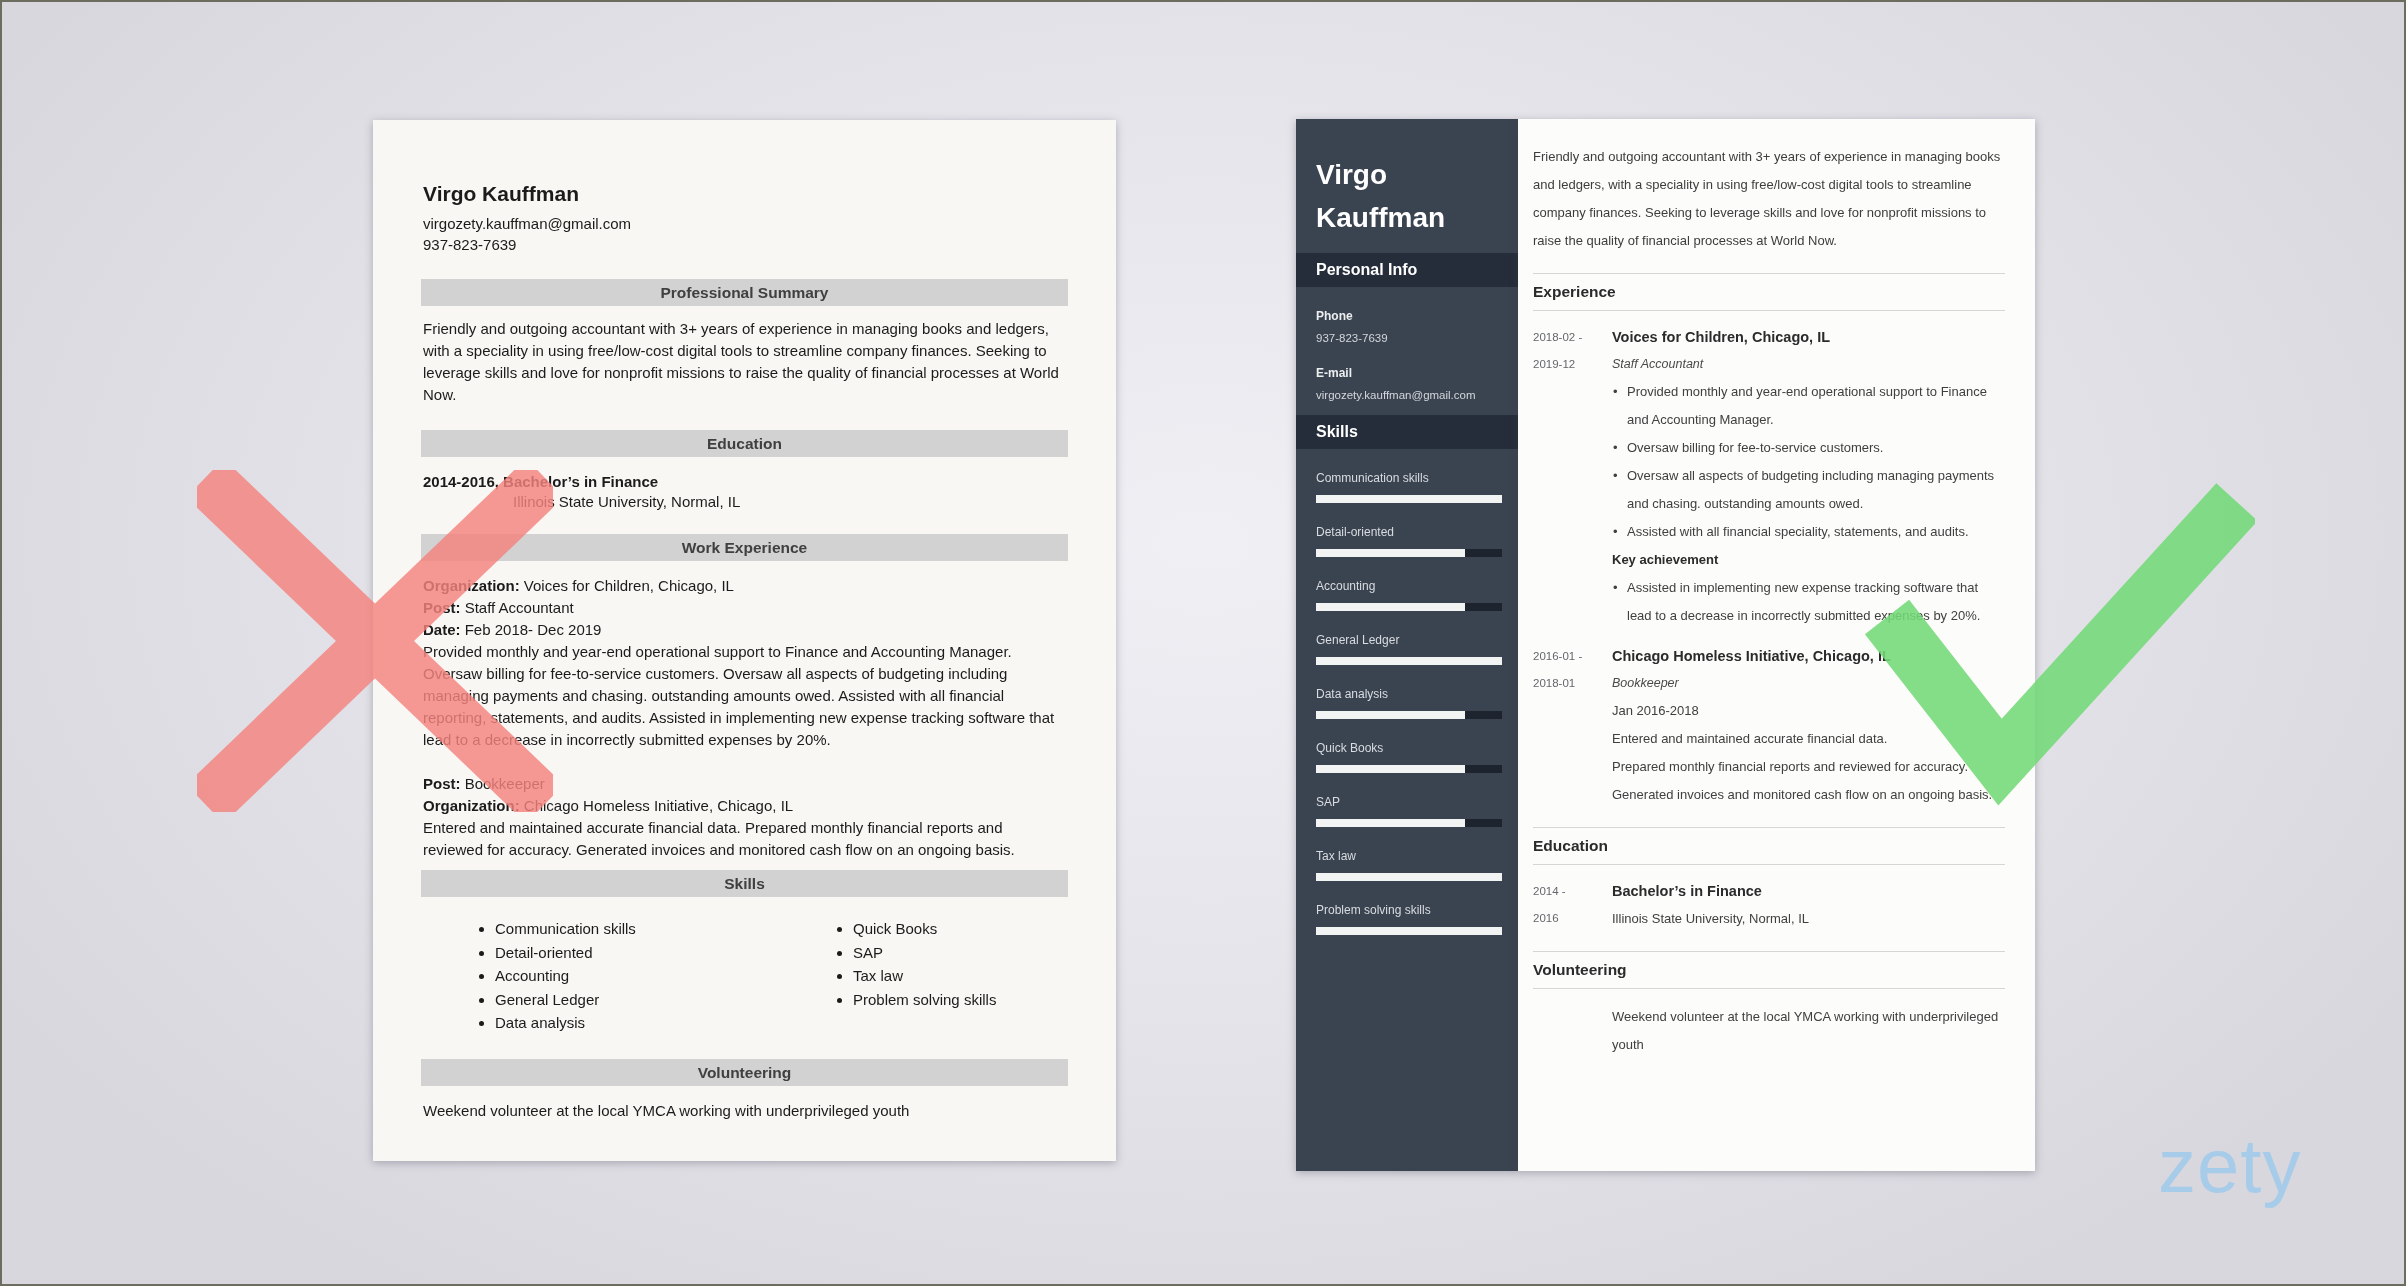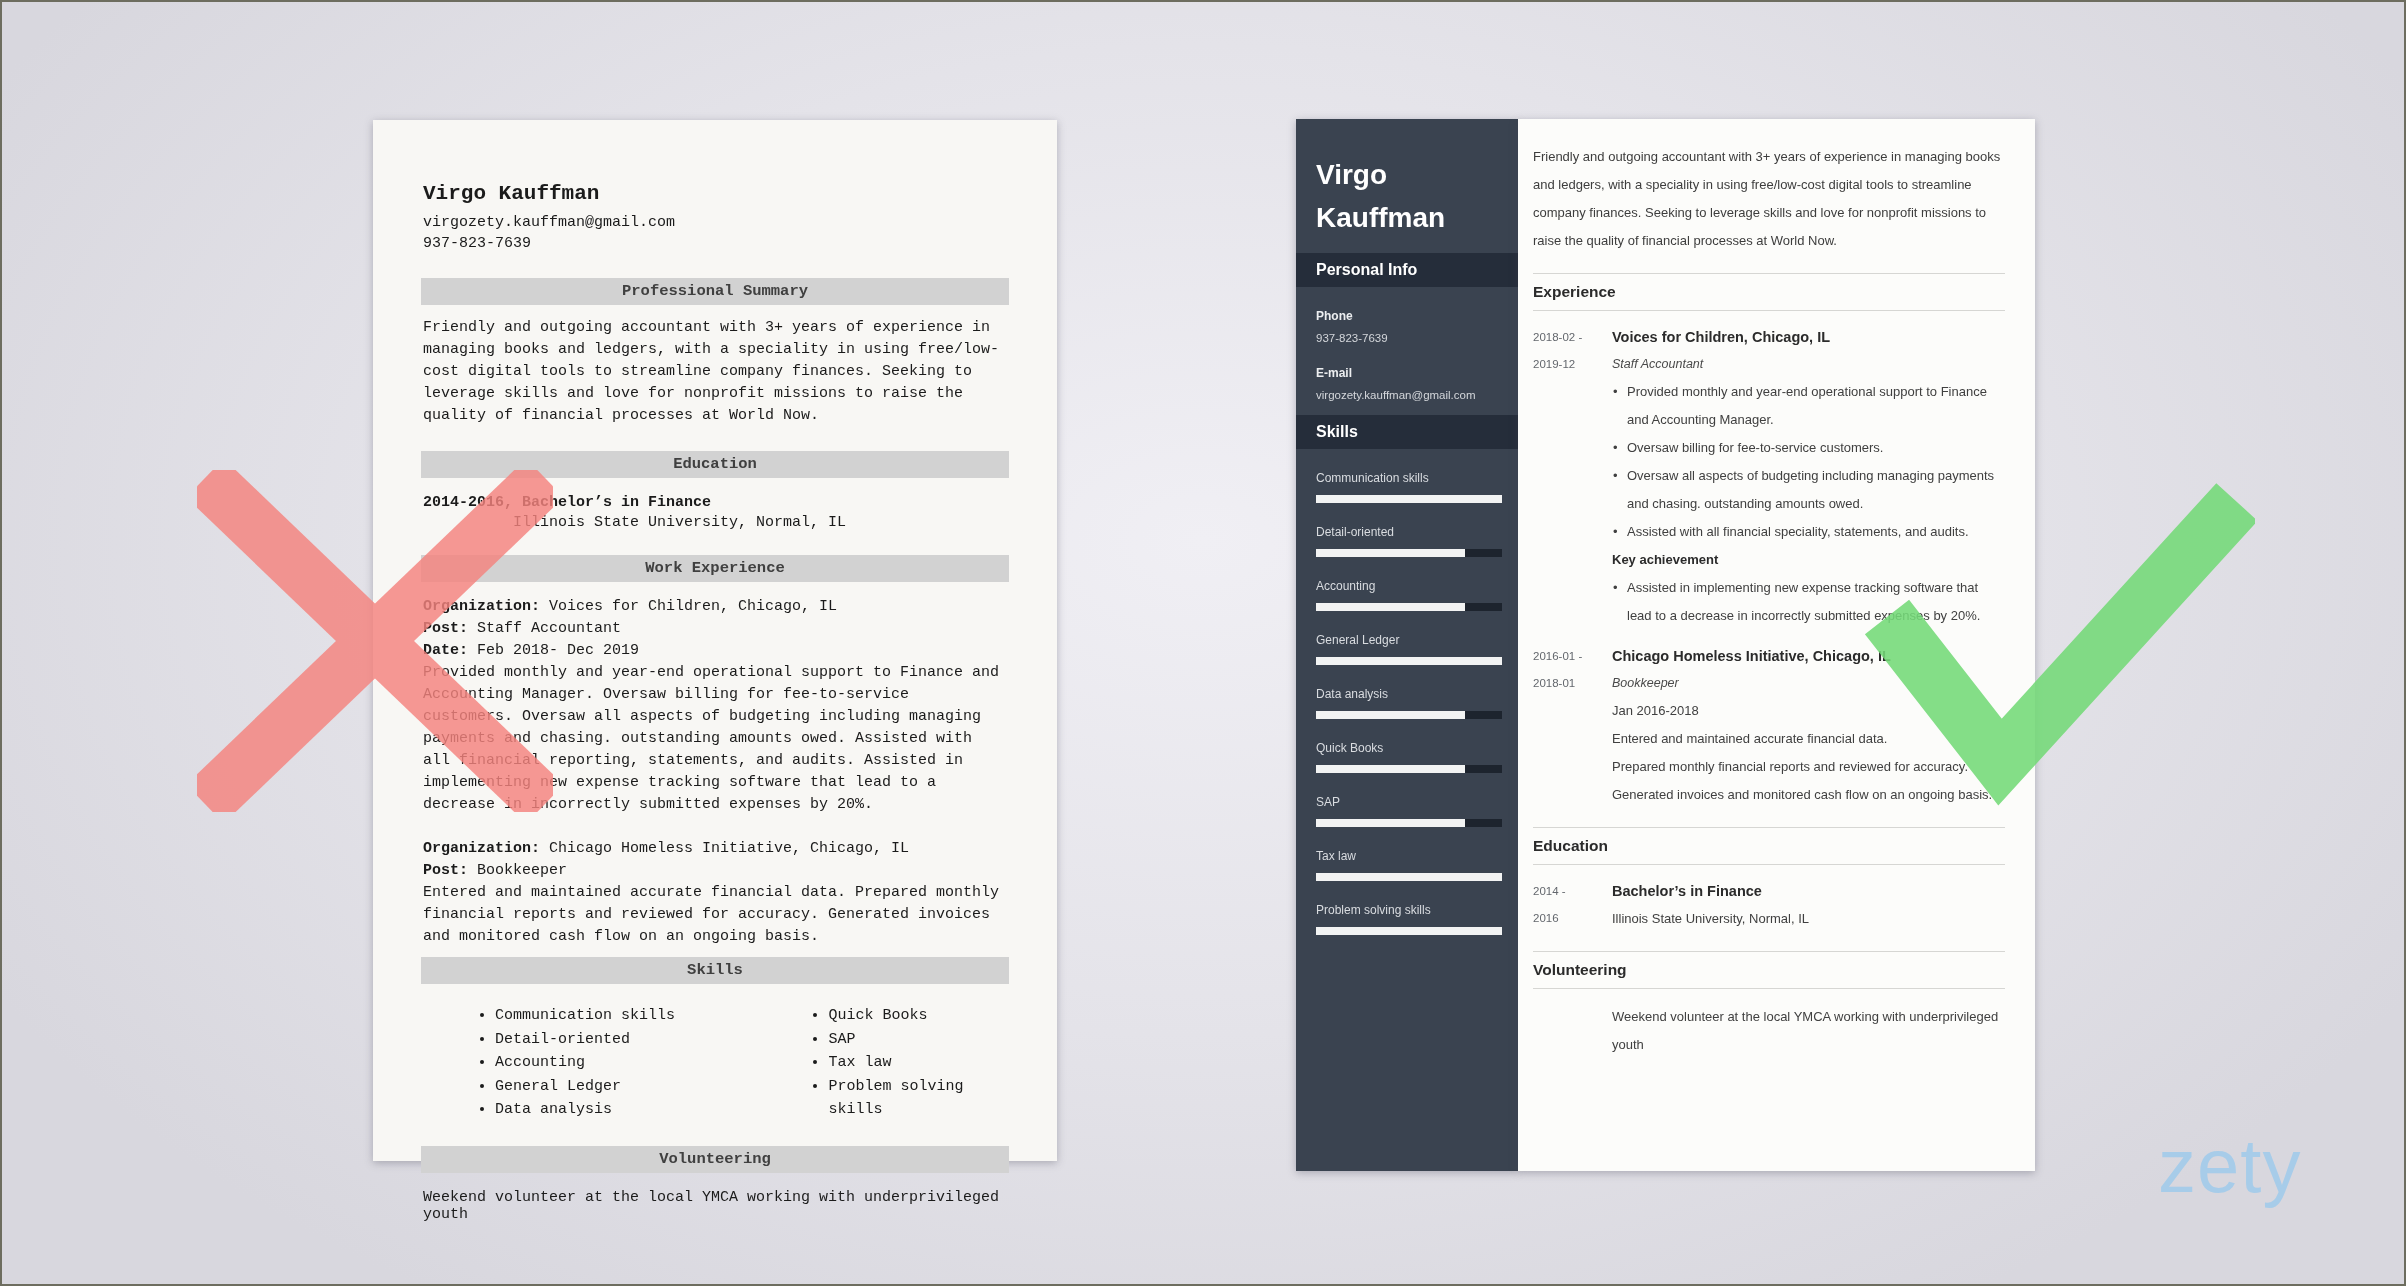--- a/index.html
+++ b/index.html
@@ -4,23 +4,23 @@
 <style>
   html,body { margin:0; padding:0; }
   body {
     width:2406px; height:1286px; position:relative; overflow:hidden;
     box-sizing:border-box; border:2px solid #6d6d5f;
     background: radial-gradient(1400px 900px at 50% 42%, #f0eff4 0%, #e4e3e9 55%, #d8d7de 100%);
     font-family:"Liberation Sans", sans-serif;
   }
   
   .left-page {
-    position:absolute; left:371px; top:118px; width:684px; height:1041px;
+    position:absolute; left:371px; top:118px; width:743px; height:1041px;
     background:#f8f7f4; box-shadow:0 2px 8px rgba(70,70,85,.35);
-    font-family:Liberation Mono, monospace; color:#1b1b1b;
+    font-family:Liberation Sans, sans-serif; color:#1b1b1b;
   }
   .lp-inner { padding:62px 48px 0 48px; }
   .lp-name { font-size:21px; font-weight:bold; margin:0 0 7px 2px; }
   .lp-contact { font-size:15px; line-height:21px; margin-left:2px; }
   .l-heading {
     background:#d2d2d2; color:#404040; text-align:center; font-weight:bold;
     font-size:15.5px; height:27px; line-height:27px; margin-top:24px;
   }
   .lp-summary { font-size:15px; line-height:22px; margin:12px 2px 0; }
   .lp-degree { font-size:15px; font-weight:bold; margin:16px 0 0 2px; }
@@ -99,22 +99,22 @@
     <div class="l-heading">Work Experience</div>
 
     <div class="l-job">
       <div><b>Organization:</b> <span>Voices for Children, Chicago, IL</span></div>
       <div><b>Post:</b> <span>Staff Accountant</span></div>
       <div><b>Date:</b> <span>Feb 2018- Dec 2019</span></div>
       <div>Provided monthly and year-end operational support to Finance and Accounting Manager. Oversaw billing for fee-to-service customers. Oversaw all aspects of budgeting including managing payments and chasing. outstanding amounts owed. Assisted with all financial reporting, statements, and audits. Assisted in implementing new expense tracking software that lead to a decrease in incorrectly submitted expenses by 20%.</div>
     </div>
 
     <div class="l-job">
+      <div><b>Post:</b> <span>Bookkeeper</span></div>
       <div><b>Organization:</b> <span>Chicago Homeless Initiative, Chicago, IL</span></div>
-      <div><b>Post:</b> <span>Bookkeeper</span></div>
       <div>Entered and maintained accurate financial data. Prepared monthly financial reports and reviewed for accuracy. Generated invoices and monitored cash flow on an ongoing basis.</div>
     </div>
 
     <div class="l-heading mt9">Skills</div>
     <div class="l-skills">
       <ul>
         <li>Communication skills</li>
         <li>Detail-oriented</li>
         <li>Accounting</li>
         <li>General Ledger</li>

